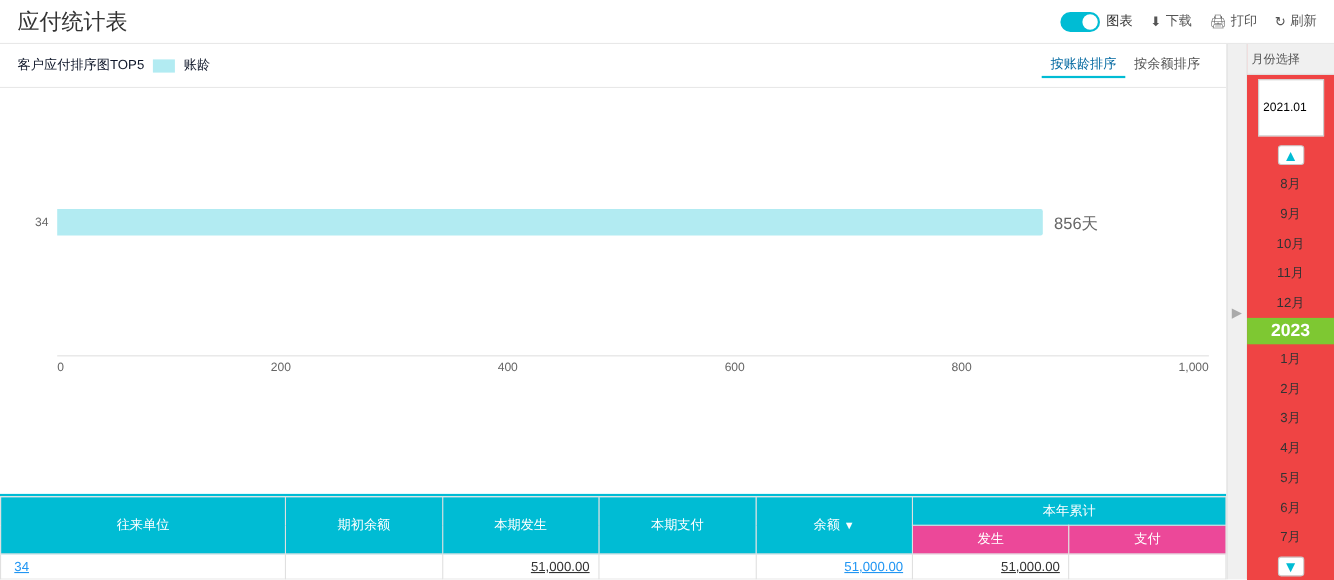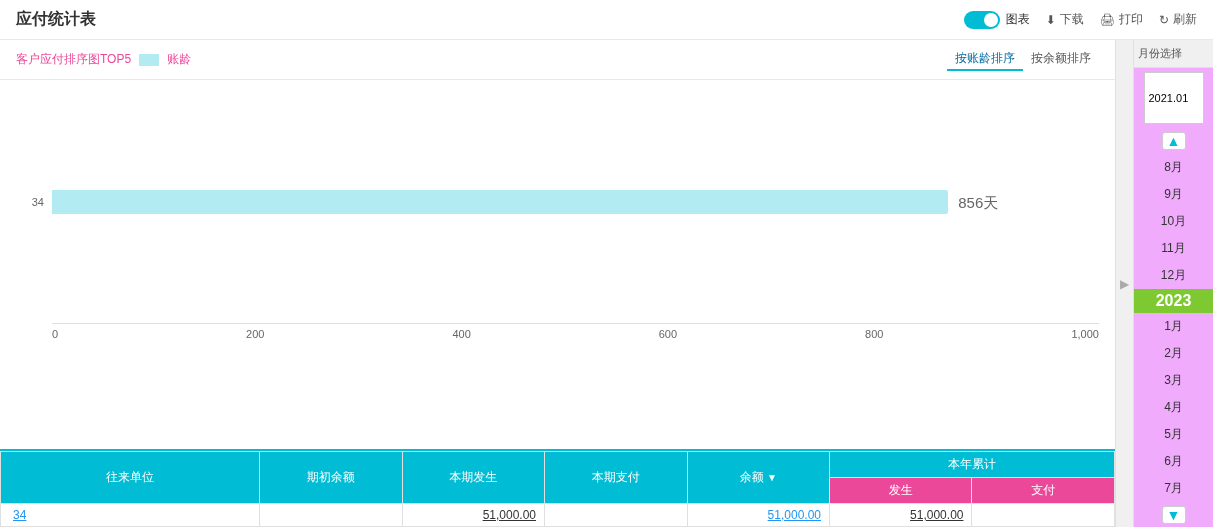--- a/index.html
+++ b/index.html
@@ -2,36 +2,36 @@
 <html><head>
   <meta charset="utf-8">
   <style>
     * { box-sizing: border-box; margin: 0; padding: 0; }
     body { font-family: 'Microsoft YaHei', Arial, sans-serif; font-size: 12px; background: #f5f5f5; color: #333; }
 
     .app-container { width: 1213px; height: 527px; display: flex; flex-direction: column; background: #fff; overflow: hidden; }
 
     
     .header { display: flex; align-items: center; justify-content: space-between; padding: 8px 16px; background: #fff; border-bottom: 1px solid #e8e8e8; height: 40px; }
-    .header-title { font-size: 16px; font-weight: bold; color: #333; }
+    .header-title { font-size: 20px; font-weight: normal; color: #333; }
     .header-actions { display: flex; align-items: center; gap: 16px; }
     .toggle-wrap { display: flex; align-items: center; gap: 6px; }
     .toggle { width: 36px; height: 18px; background: #00bcd4; border-radius: 9px; position: relative; cursor: pointer; }
     .toggle-knob { width: 14px; height: 14px; background: #fff; border-radius: 50%; position: absolute; top: 2px; right: 2px; }
     .action-btn { display: flex; align-items: center; gap: 4px; cursor: pointer; color: #555; font-size: 12px; }
 
     
     .main-content { display: flex; flex: 1; overflow: hidden; }
 
     
     .chart-section { flex: 1; display: flex; flex-direction: column; overflow: hidden; }
 
     
     .chart-top { display: flex; align-items: center; justify-content: space-between; padding: 8px 16px; border-bottom: 1px solid #e8e8e8; }
-    .chart-legend { display: flex; align-items: center; gap: 8px; font-size: 12px; color: #ec4899; }
+    .chart-legend { display: flex; align-items: center; gap: 8px; font-size: 12px; color: #0f172a; }
     .legend-box { width: 20px; height: 12px; background: #b2ebf2; display: inline-block; }
     .sort-btns { display: flex; gap: 0; }
     .sort-btn { padding: 2px 8px; font-size: 12px; cursor: pointer; border-bottom: 2px solid transparent; color: #555; }
     .sort-btn.active { border-bottom: 2px solid #00bcd4; color: #0369a1; }
 
     
     .chart-body { flex: 1; padding: 10px 16px 0 16px; position: relative; overflow: hidden; }
 
     
     .table-section { border-top: 2px solid #00bcd4; }
@@ -40,21 +40,21 @@
     th { background: #00bcd4; color: #fff; font-weight: normal; }
     th.sub { background: #ec4899; text-align: center; }
     td { background: #fff; color: #333; text-decoration: underline; }
     td.link-cell { color: #2196f3; text-decoration: underline; cursor: pointer; text-align: left; padding-left: 12px; }
     td.num { text-align: right; color: #333; }
     td.num-blue { text-align: right; color: #2196f3; }
     .col-w1 { width: 200px; text-align: center; }
     .col-w2 { width: 110px; }
 
     
-    .sidebar { width: 80px; background: #f0abfc; border-left: 1px solid #e0e0e0; display: flex; flex-direction: column; overflow-y: auto; font-size: 12px; }
+    .sidebar { width: 80px; background: #ef4444; border-left: 1px solid #e0e0e0; display: flex; flex-direction: column; overflow-y: auto; font-size: 12px; }
     .sidebar-header { display: flex; align-items: center; padding: 6px 4px; background: #f0f0f0; font-size: 11px; color: #555; border-bottom: 1px solid #e0e0e0; justify-content: space-between; }
     .sidebar-year-input { width: 60px; border: 1px solid #ccc; padding: 19px 4px; font-size: 11px; }
     .sidebar-nav-btn { width: 24px; height: 24px; display: flex; align-items: center; justify-content: center; cursor: pointer; background: #fff; border: 1px solid #ccc; border-radius: 3px; color: #00bcd4; font-size: 14px; margin: 4px auto; }
     .sidebar-month { padding: 5px 0; text-align: center; cursor: pointer; color: #333; font-size: 12px; }
     .sidebar-month.year-label { background: #7ec832; color: #fff; font-weight: bold; font-size: 16px; padding: 3px 0; }
     .sidebar-wrap { display: flex; }
   </style>
 </head>
 <body>
 

